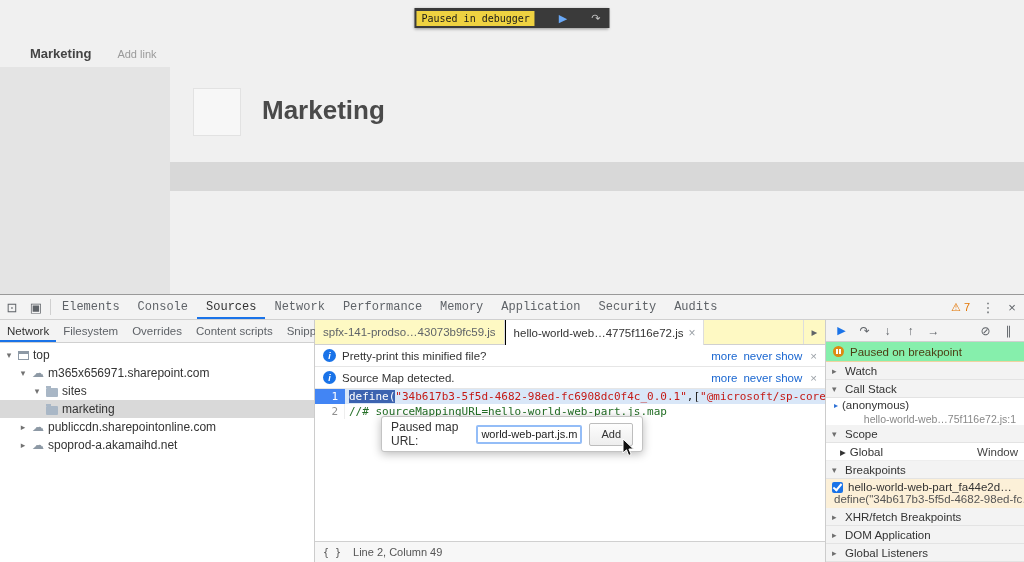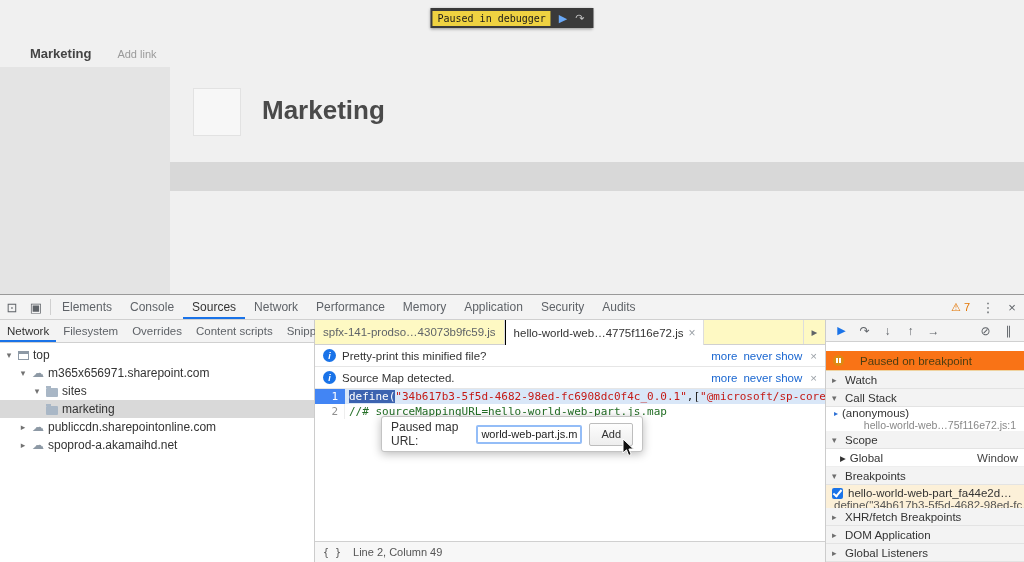--- a/index.html
+++ b/index.html
@@ -1,21 +1,21 @@
 <!DOCTYPE html>
 <html><head>
 <meta charset="utf-8">
 <style>
   * { margin:0; padding:0; box-sizing:border-box; }
   html,body { width:1024px; height:562px; }
   body { position:relative; overflow:hidden; background:#f0f0f0; font-family:"Liberation Sans",sans-serif; color:#333; }
 
   
   .debug-banner { position:absolute; top:8px; left:50%; transform:translateX(-50%); height:20px;
-    background:#3a3a3a; display:flex; align-items:center; gap:8px; padding:2px 9px 2px 2px;
+    background:#3a3a3a; display:flex; align-items:center; gap:24px; padding:2px 9px 2px 2px;
     box-shadow:0 1px 3px rgba(0,0,0,.4); z-index:60; }
   .db-label { background:#efd241; color:#1a1a1a; font:10px "DejaVu Sans Mono",monospace; padding:2px 5px; white-space:nowrap; }
   .db-ico { font-size:11px; line-height:1; cursor:pointer; }
   .db-ico.resume { color:#6aa9f7; }
   .db-ico.step { color:#c4c4c4; }
 
   .sp-nav { position:absolute; top:40px; left:0; right:0; height:27px; display:flex; align-items:center; gap:26px; padding-left:30px; }
   .sp-nav-title { font-size:13px; font-weight:bold; color:#444; }
   .sp-add-link { font-size:11px; color:#9a9a9a; }
 
@@ -25,21 +25,21 @@
   .sp-hero-title { position:absolute; top:28px; left:92px; font-size:26px; font-weight:600; color:#4a4a4a; }
   .sp-band { position:absolute; top:95px; left:0; right:0; height:29px; background:#d8d8d8; }
 
   
   .devtools { position:absolute; left:0; top:294px; width:1024px; height:268px; background:#fff;
     border-top:1px solid #999; display:flex; flex-direction:column; font-size:12px; }
 
   .dt-toolbar { height:25px; flex:0 0 25px; background:#f3f3f3; border-bottom:1px solid #d0d0d0; display:flex; align-items:stretch; }
   .dt-tool-ico { width:24px; display:flex; align-items:center; justify-content:center; color:#5f6368; font-size:13px; cursor:pointer; }
   .dt-sep { width:1px; background:#d0d0d0; margin:4px 2px; }
-  .dt-tab { padding:0 9px; display:flex; align-items:center; color:#5f6368; font-size:12px; cursor:pointer; white-space:nowrap; }
+  .dt-tab { padding:0 9px; display:flex; align-items:center; color:#5f6368; font-size:12px; cursor:pointer; white-space:nowrap;font-family:Liberation Mono, monospace; }
   .dt-tab.active { color:#333; box-shadow:inset 0 -2px 0 #1a73e8; }
   .dt-toolbar-right { margin-left:auto; display:flex; align-items:center; }
   .dt-warn { display:flex; align-items:center; gap:3px; color:#e37400; font-size:11px; padding:0 6px; cursor:pointer; }
 
   .dt-main { flex:1; display:flex; min-height:0; }
 
   
   .dt-left { width:315px; flex:0 0 315px; border-right:1px solid #ccc; display:flex; flex-direction:column; background:#fff; }
   .dt-left-tabs { height:23px; flex:0 0 23px; background:#f3f3f3; border-bottom:1px solid #d0d0d0; display:flex; align-items:stretch; font-size:11.5px; }
   .dt-ltab { padding:0 7px; display:flex; align-items:center; color:#5f6368; cursor:pointer; white-space:nowrap; }
@@ -88,21 +88,21 @@
 
   .ed-status { height:21px; flex:0 0 21px; border-top:1px solid #d0d0d0; background:#f7f7f7; display:flex; align-items:center; gap:12px; padding:0 8px; font-size:11px; color:#555; }
   .braces { font:10px "DejaVu Sans Mono",monospace; color:#555; cursor:pointer; }
 
   
   .dt-right { width:199px; flex:0 0 199px; border-left:1px solid #ccc; display:flex; flex-direction:column; background:#fff; font-size:11.5px; overflow:hidden; }
   .dbg-controls { height:22px; flex:0 0 22px; background:#f3f3f3; border-bottom:1px solid #d0d0d0; display:flex; align-items:center; padding:0 4px; }
   .dbg-ico { width:23px; text-align:center; color:#5f6368; font-size:12px; cursor:pointer; }
   .dbg-ico.resume { color:#1a73e8; font-size:11px; }
   .dbg-ico.push { margin-left:auto; }
-  .dbg-paused { height:20px; flex:0 0 20px; background:#f97316; border-bottom:1px solid #efd3a0; display:flex; align-items:center; gap:16px; padding:0 7px; color:#4c3d12;margin-top:9px; }
+  .dbg-paused { height:20px; flex:0 0 20px; background:#86efac; border-bottom:1px solid #efd3a0; display:flex; align-items:center; gap:6px; padding:0 7px; color:#4c3d12; }
   .pause-circ { width:11px; height:11px; border-radius:50%; background:#dd8a12; position:relative; flex:0 0 11px; }
   .pause-circ::before,.pause-circ::after { content:""; position:absolute; top:3px; width:2px; height:5px; background:#fff; }
   .pause-circ::before { left:3px; } .pause-circ::after { left:6px; }
   .sec { height:18px; flex:0 0 18px; display:flex; align-items:center; gap:4px; padding:0 6px; background:#f3f3f3; border-bottom:1px solid #e3e3e3; cursor:pointer; }
   .sec .arrow { font-size:9px; color:#6e6e6e; width:9px; }
   .frame-row { height:15px; display:flex; align-items:center; gap:4px; padding:0 8px; background:#fff; cursor:pointer; }
   .frame-marker { color:#2b6fd4; font-size:8px; }
   .frame-loc { height:13px; text-align:right; color:#888; font-size:10.5px; padding:0 8px; background:#fff; }
   .scope-row { height:18px; flex:0 0 18px; display:flex; align-items:center; gap:4px; padding:0 6px 0 14px; border-bottom:1px solid #eee; cursor:pointer; }
   .scope-row .rightval { margin-left:auto; color:#444; }

